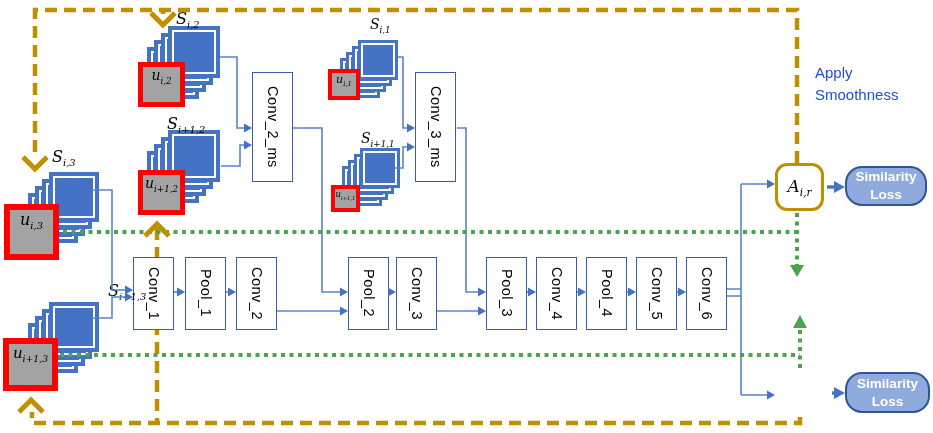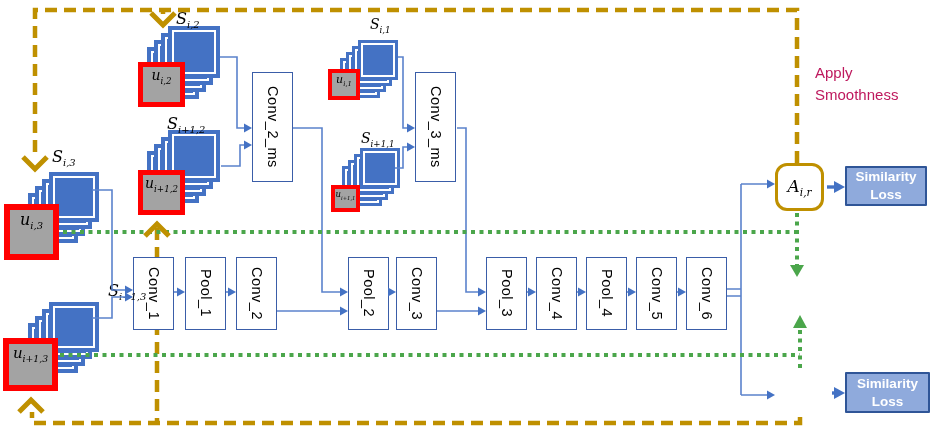--- a/index.html
+++ b/index.html
@@ -29,27 +29,27 @@
   .block span{writing-mode:vertical-rl;text-orientation:mixed;font-size:14.5px;
               color:#000;letter-spacing:.5px;white-space:nowrap;}
   .mainrow{top:257px;height:73px;}
   .msrow{top:72px;height:110px;}
 
   
   .anode{position:absolute;background:#fff;border:3.5px solid #BF9000;border-radius:12px;
          box-sizing:border-box;display:flex;align-items:center;justify-content:center;z-index:6;}
 
   
-  .loss{position:absolute;box-sizing:border-box;border-radius:1px;display:flex;flex-direction:column;
+  .loss{position:absolute;box-sizing:border-box;border-radius:17px;display:flex;flex-direction:column;
         align-items:center;justify-content:center;z-index:6;color:#fff;font-weight:bold;
         font-size:13.5px;line-height:1.3;text-align:center;}
   .loss.sim{background:#8FAADC;border:2px solid #2F5597;}
   .loss.smooth{background:#90D092;border:2px solid #3FA43F;font-size:14px;}
 
-  .note{position:absolute;color:#be185d;font-size:15px;line-height:1.45;z-index:6;}
+  .note{position:absolute;color:#1d4ed8;font-size:15px;line-height:1.45;z-index:6;}
 </style>
 </head>
 <body>
 
 <div id="canvas">
 
   <svg class="layer" width="933" height="433" style="z-index:1">
     <path d="M157 228 V423" stroke="#BF9000" stroke-width="4.5" stroke-dasharray="12 7" fill="none"></path>
   </svg>
 

